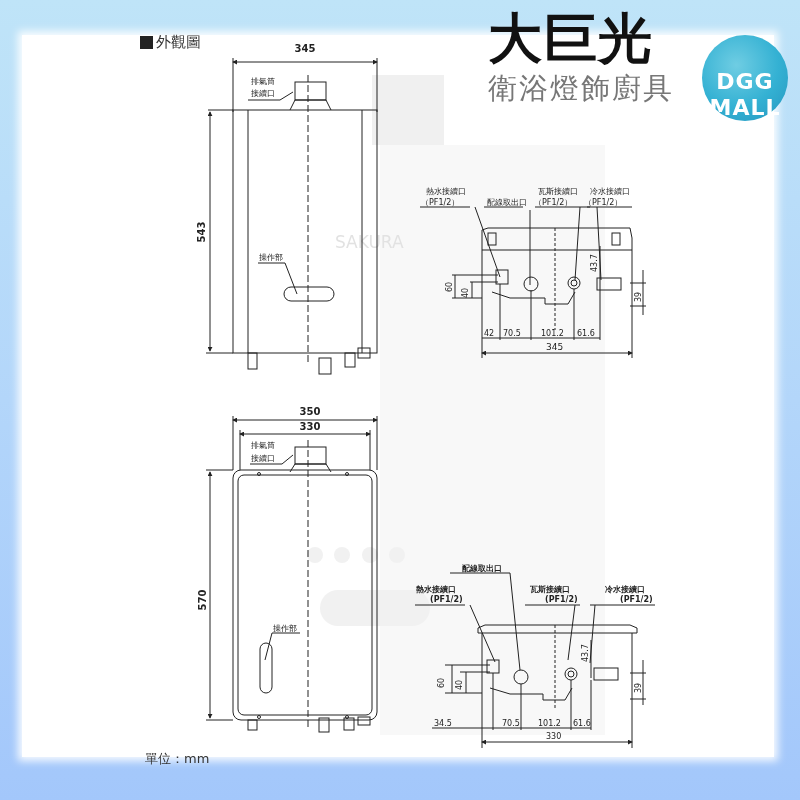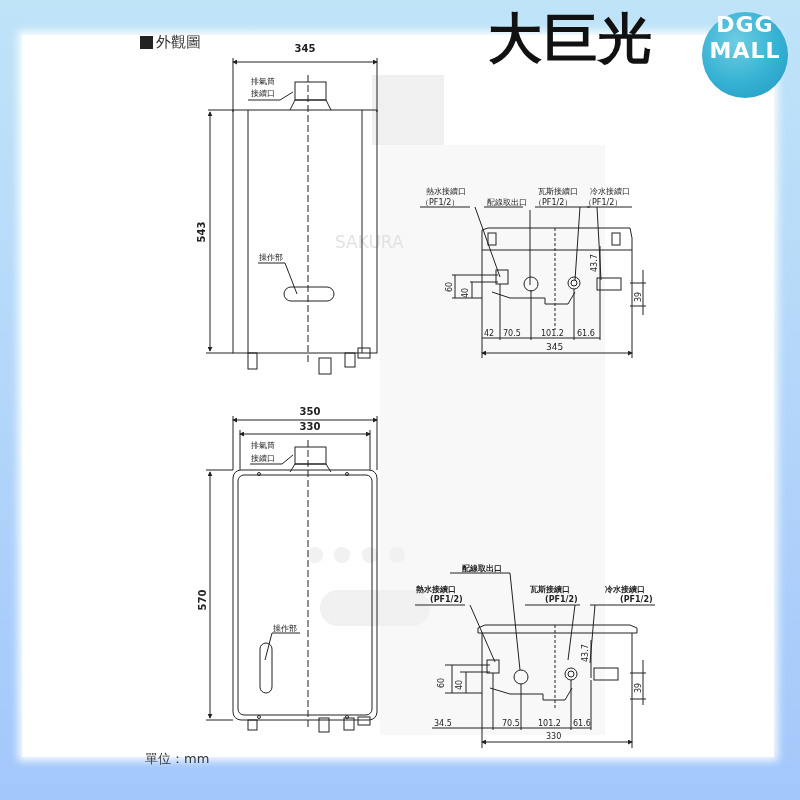--- a/index.html
+++ b/index.html
@@ -19,24 +19,24 @@
     display:flex; align-items:center; gap:3px;
   }
   .section-title .sq { width:13px; height:13px; background:#222; display:inline-block; }
   .unit-label { position:absolute; left:145px; top:750px; font-size:13px; color:#333; }
   .brand {
     position:absolute; left:488px; top:8px; width:210px; height:115px;
   }
   .brand-main { font-family:Liberation Sans, sans-serif; font-weight:bold; font-size:54px; letter-spacing:1px; color:#111; line-height:60px; }
   .brand-sub { font-family:"DejaVu Sans", sans-serif; font-size:29px; color:#777; letter-spacing:2px; line-height:36px; margin-top:2px; }
   .logo-badge {
-    position:absolute; left:702px; top:12px; width:86px; height:86px; border-radius:50%;
+    position:absolute; left:702px; top:35px; width:86px; height:86px; border-radius:50%;
     background: radial-gradient(circle at 40% 35%, #6fcde3 0%, #34b1d3 55%, #2596bf 100%);
     color:#fff; font-family:"DejaVu Sans", sans-serif; font-weight:bold;
-    display:flex; flex-direction:column; align-items:center; justify-content:flex-start;
+    display:flex; flex-direction:column; align-items:center; justify-content:flex-end;
     line-height:26px; font-size:22px; letter-spacing:1px;
   }
   svg text { font-family:"DejaVu Sans", sans-serif; fill:#222; }
 </style>
 </head>
 <body>
 
 <div class="frame"></div>
 <div class="sheet"></div>
 
@@ -51,20 +51,21 @@
   <circle cx="397" cy="555" r="8" fill="#f1f1f1"></circle>
 </svg>
 
 <div class="section-title">
   <span class="sq"></span>
   <span>外觀圖</span>
 </div>
 
 <div class="brand">
   <div class="brand-main">大巨光</div>
+  <div class="brand-sub">衛浴燈飾廚具</div>
 </div>
 <div class="logo-badge">
   <span>DGG</span>
   <span>MALL</span>
 </div>
 
 <svg class="svgwrap" width="800" height="800" stroke="#222" fill="none" stroke-width="1">
   <defs>
     <marker id="arr" viewBox="0 0 6 6" refX="5" refY="3" markerWidth="5" markerHeight="5" orient="auto-start-reverse">
       <path d="M0,0 L6,3 L0,6 z" fill="#222" stroke="none"></path>

